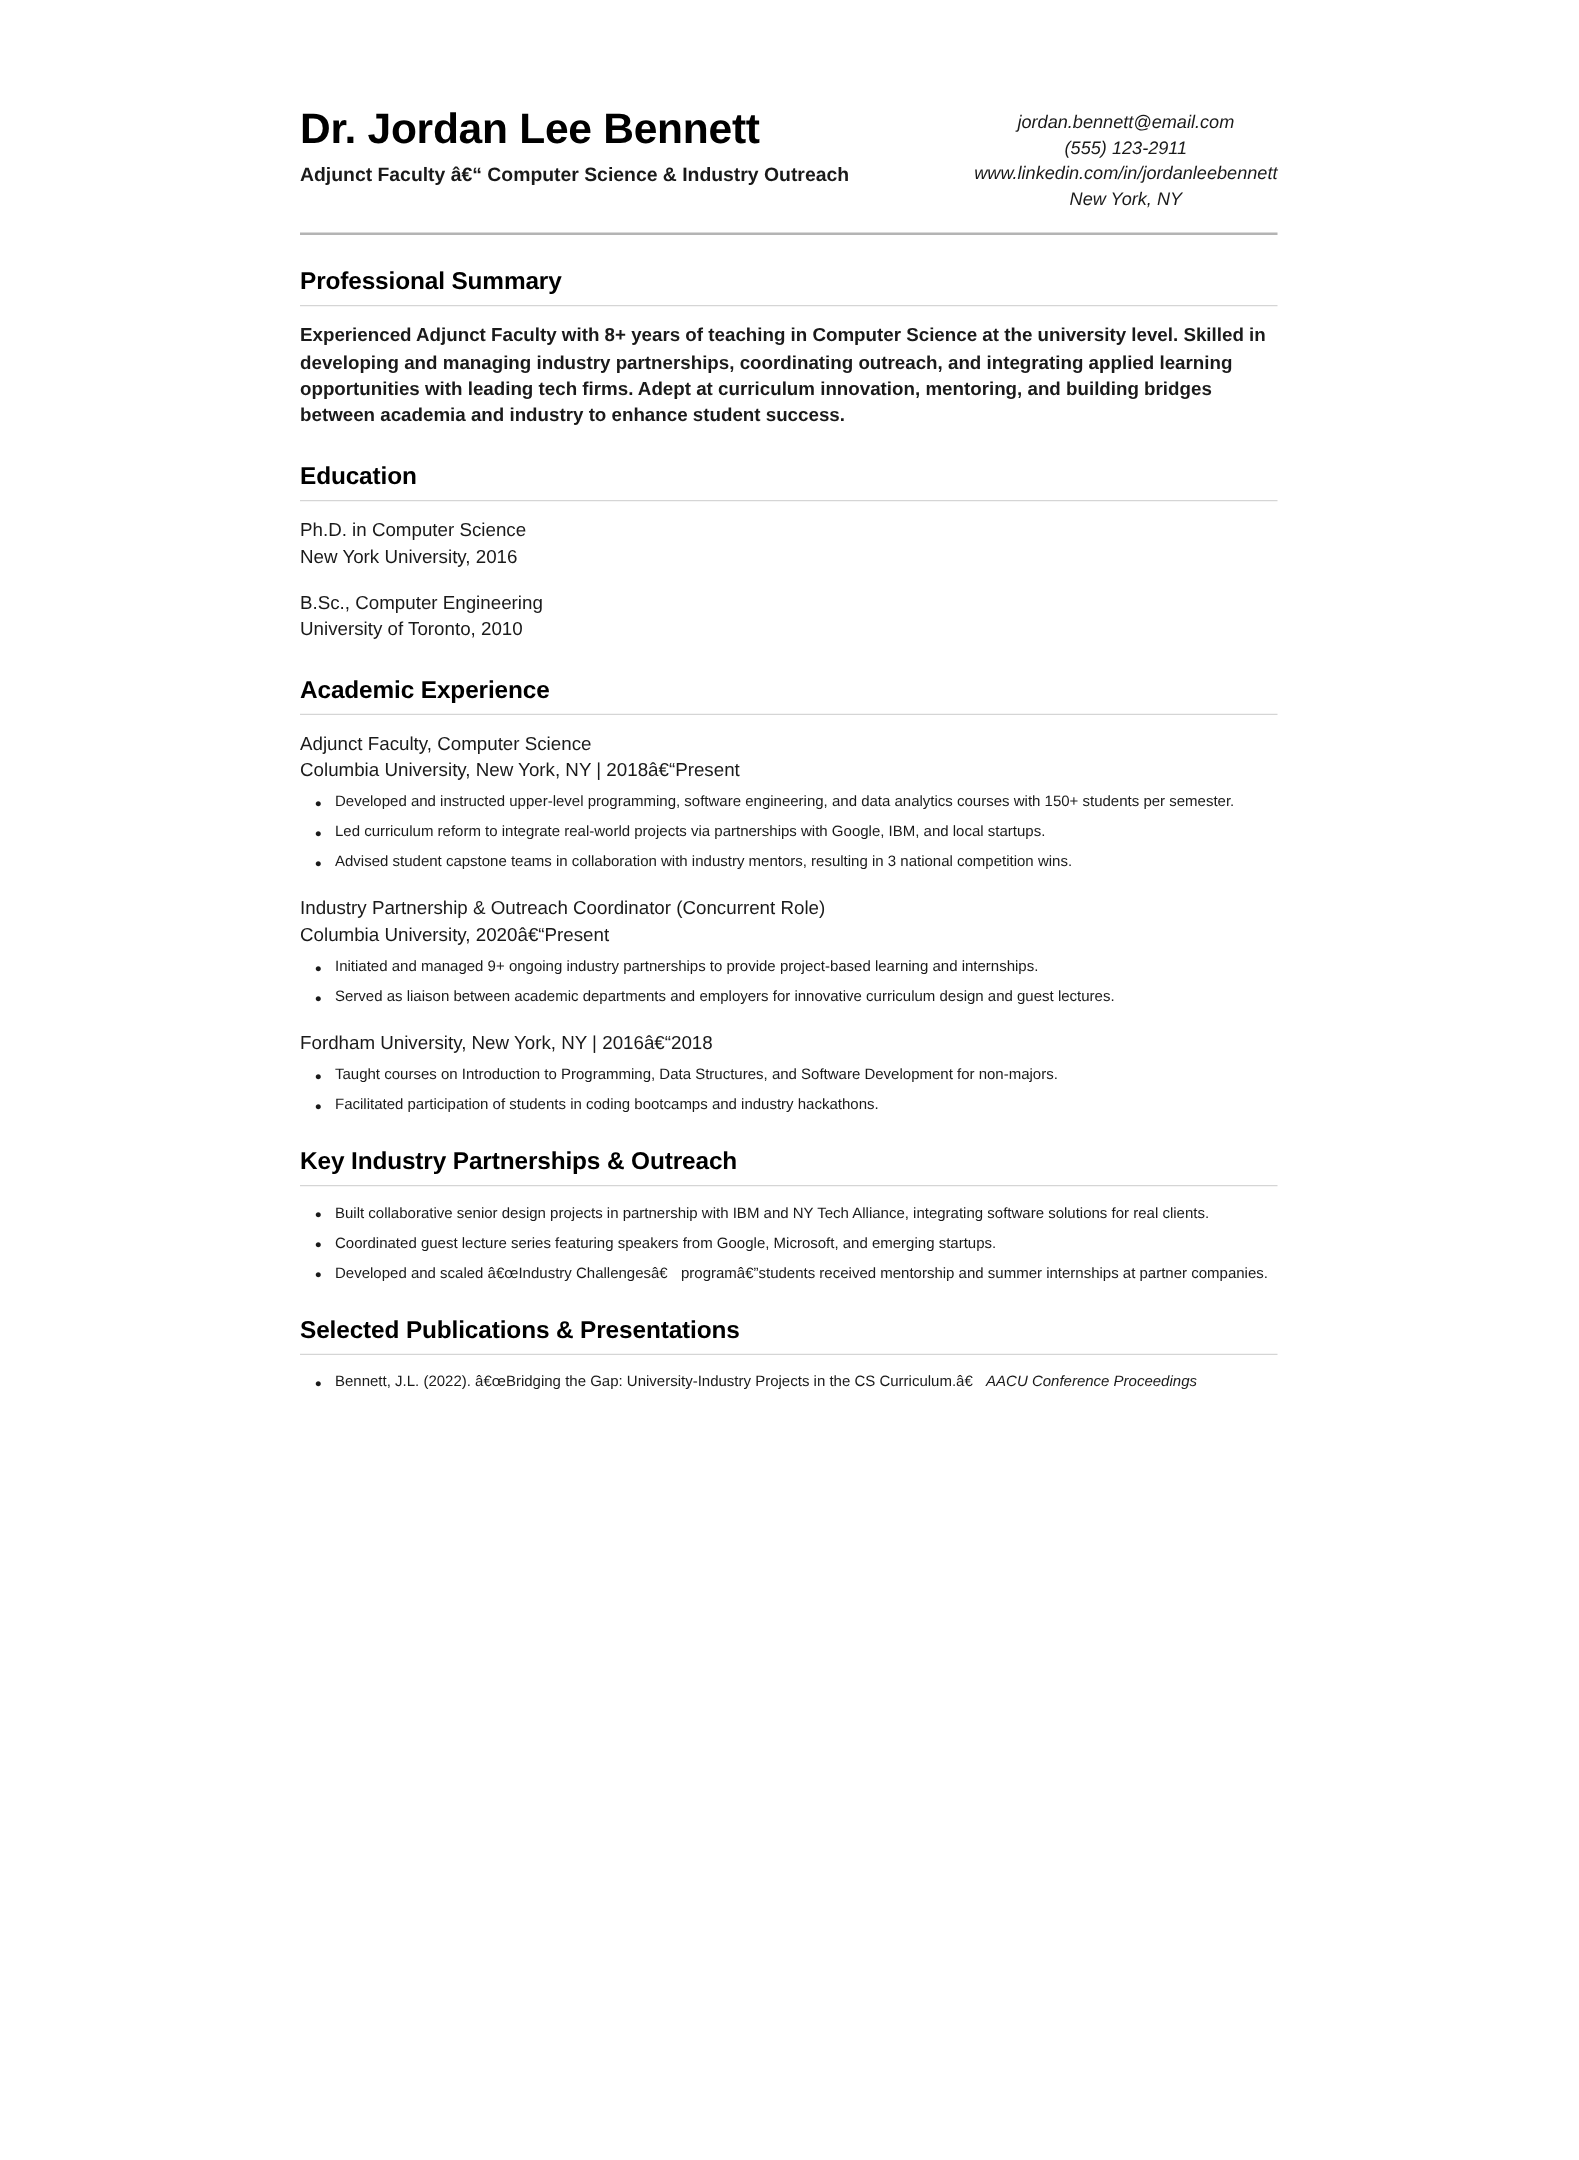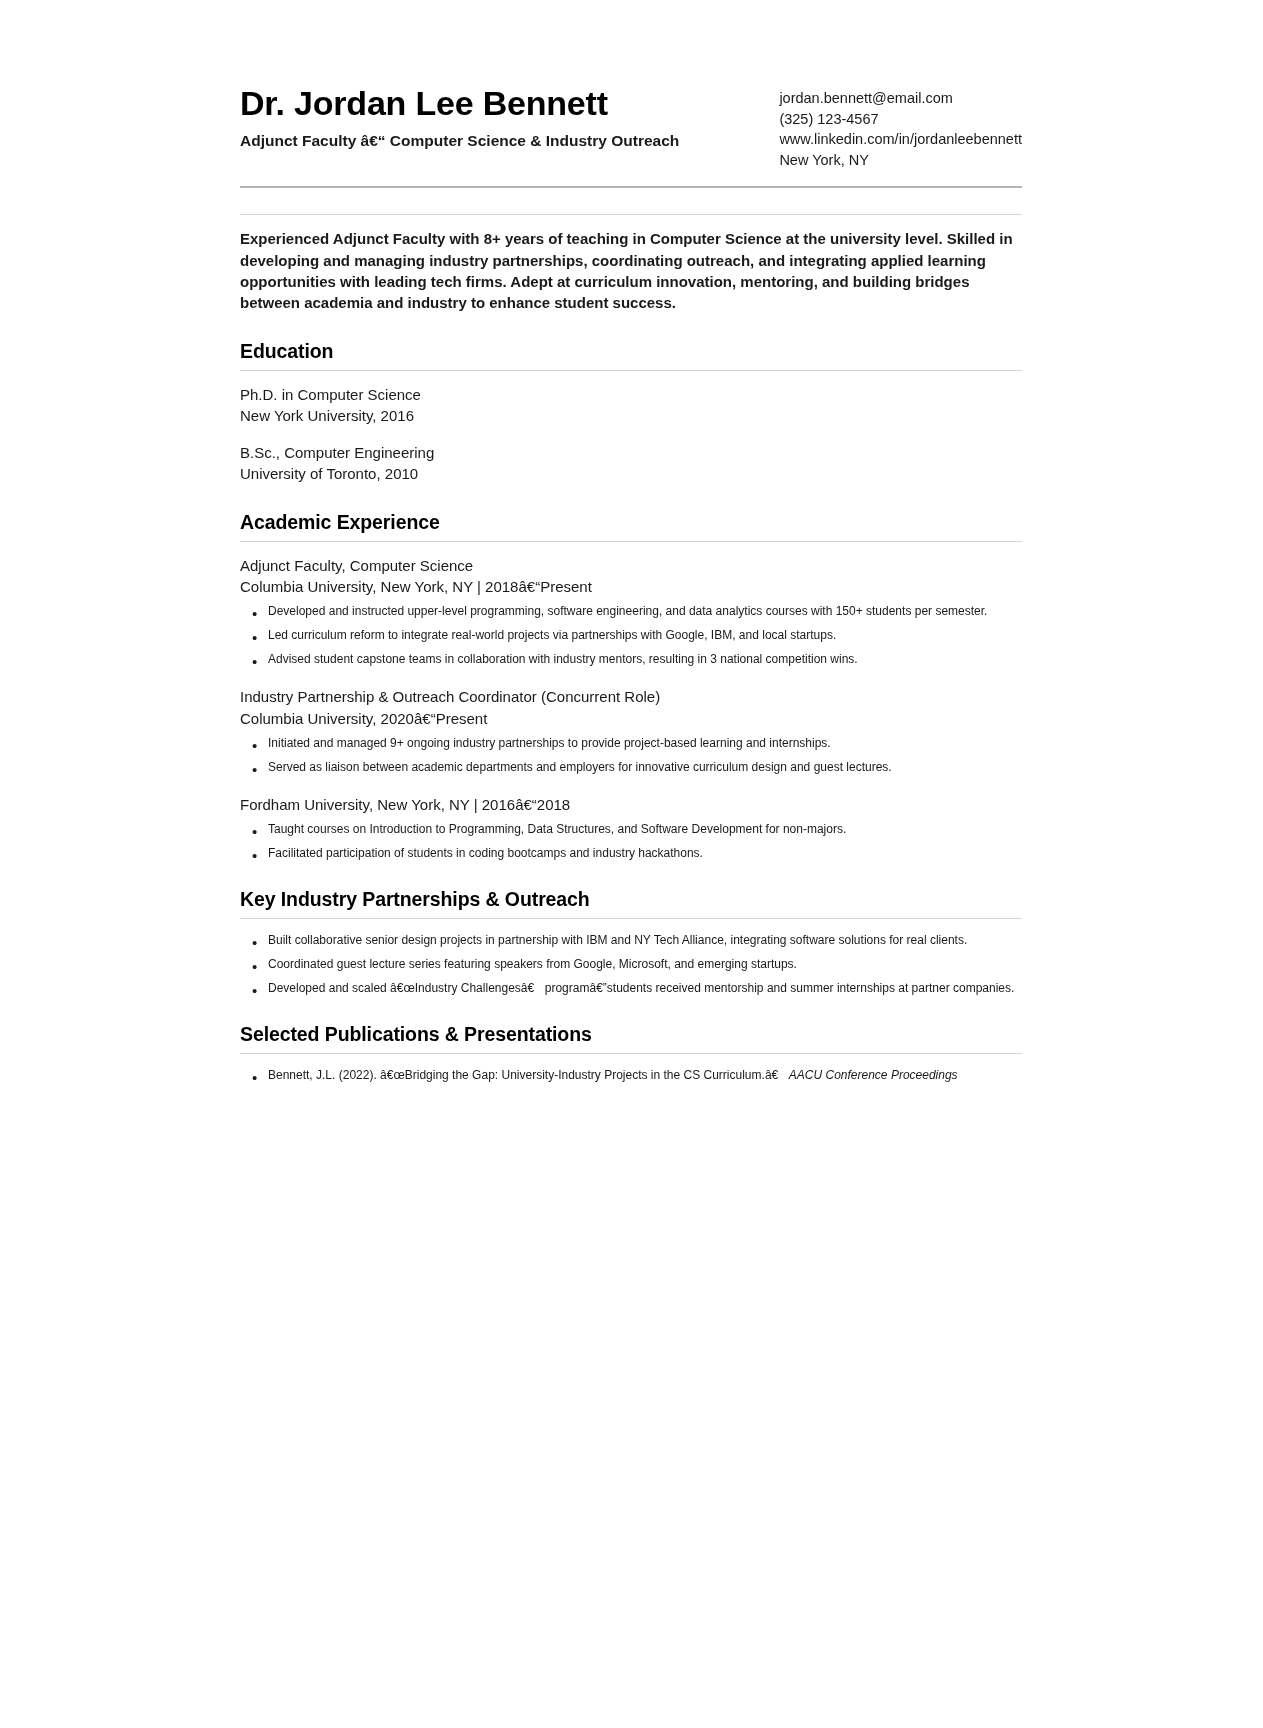--- a/index.html
+++ b/index.html
@@ -54,25 +54,26 @@
   }
   .tagline {
     font-size: 15.5px;
     line-height: 1.3;
     margin-top: 9px;
     color: #1a1a1a;
     font-weight: bold;
   }
   .contact {
     flex: 0 0 auto;
-    text-align: left;
+    text-align: center;
     font-size: 14.5px;
     line-height: 1.42;
     padding-top: 4px;
     color: #1a1a1a;
+    font-style: italic;
   }
   .contact div { white-space: nowrap; }
 
   .header-rule {
     height: 0;
     border-top: 2px solid #b4b4b4;
     margin-top: 16px;
   }
 
   
@@ -141,28 +142,29 @@
   <div class="content-clip">
     <div class="content">
 
       <div class="header">
         <div class="header-left">
           <h1 class="name">Dr. Jordan Lee Bennett</h1>
           <div class="tagline">Adjunct Faculty â€“ Computer Science &amp; Industry Outreach</div>
         </div>
         <div class="contact">
           <div>jordan.bennett@email.com</div>
-          <div>(325) 123-4567</div>
+          <div>(555) 123-2911</div>
           <div>www.linkedin.com/in/jordanleebennett</div>
           <div>New York, NY</div>
         </div>
       </div>
       <div class="header-rule"></div>
 
       <div class="section">
+        <h2 class="section-title">Professional Summary</h2>
         <div class="section-rule"></div>
         <p class="para">Experienced Adjunct Faculty with 8+ years of teaching in Computer Science at the university level. Skilled in developing and managing industry partnerships, coordinating outreach, and integrating applied learning opportunities with leading tech firms. Adept at curriculum innovation, mentoring, and building bridges between academia and industry to enhance student success.</p>
       </div>
 
       <div class="section">
         <h2 class="section-title">Education</h2>
         <div class="section-rule"></div>
 
         <div class="edu-entry">
           <div class="edu-degree">Ph.D. in Computer Science</div>

